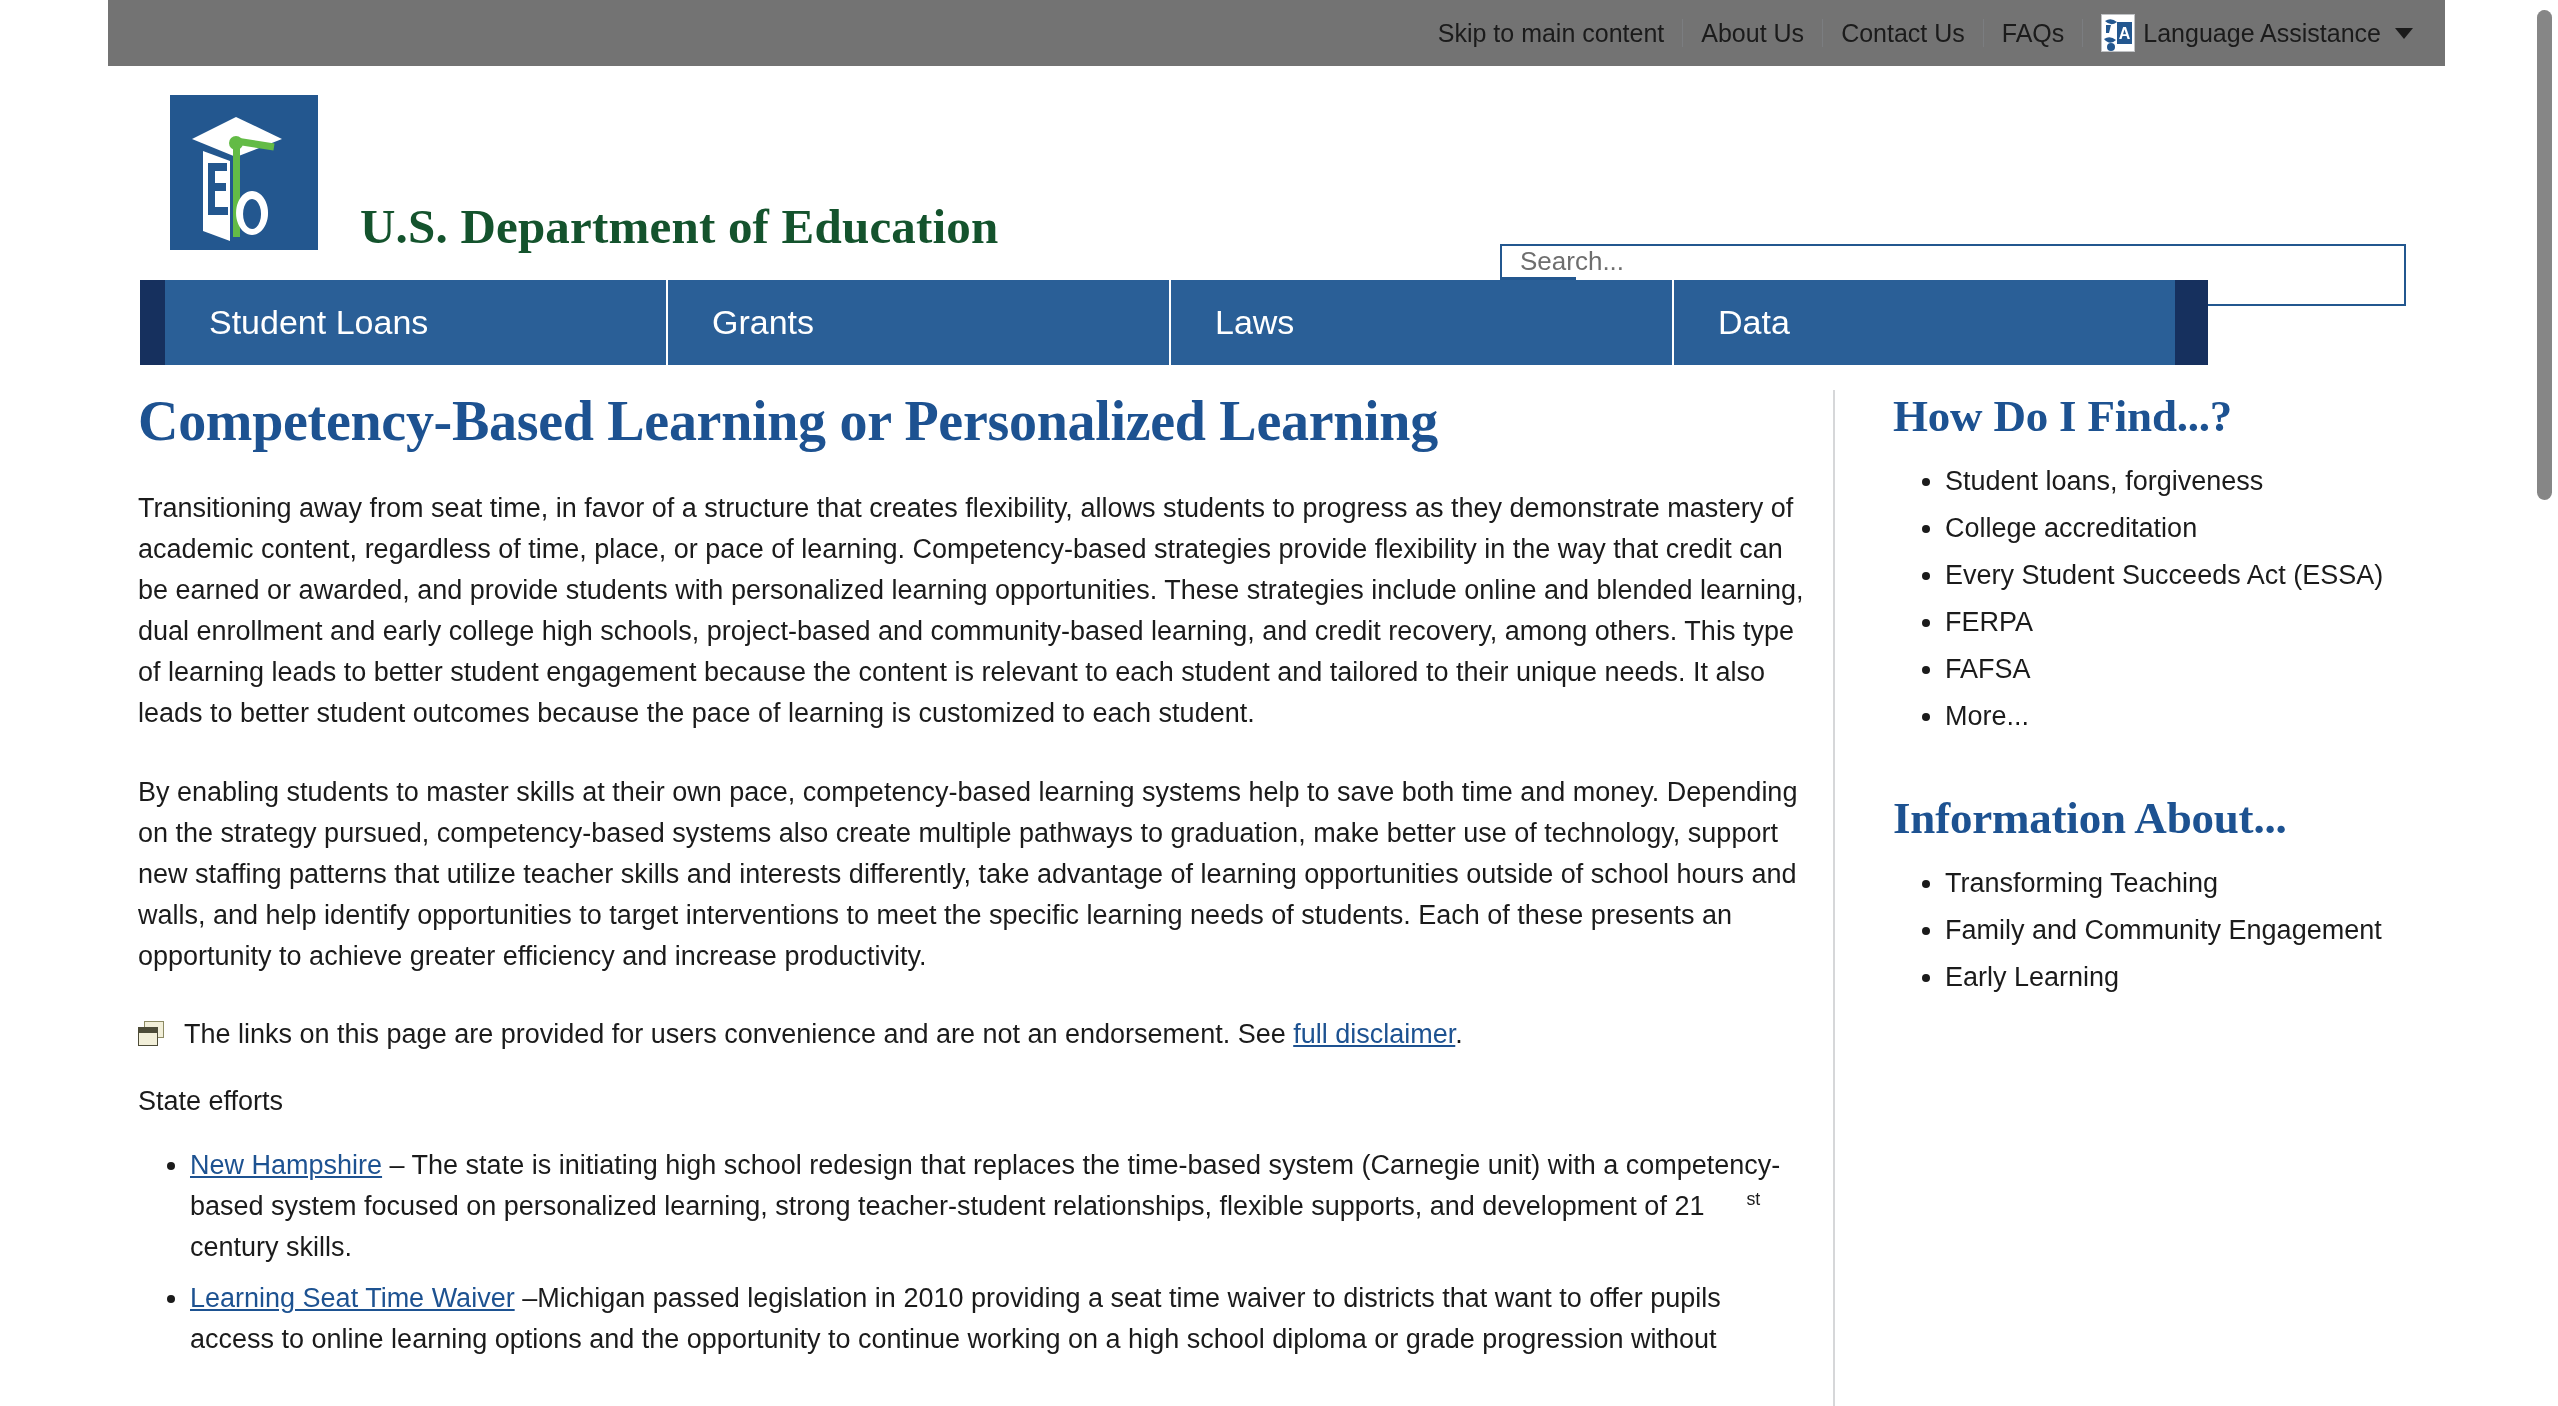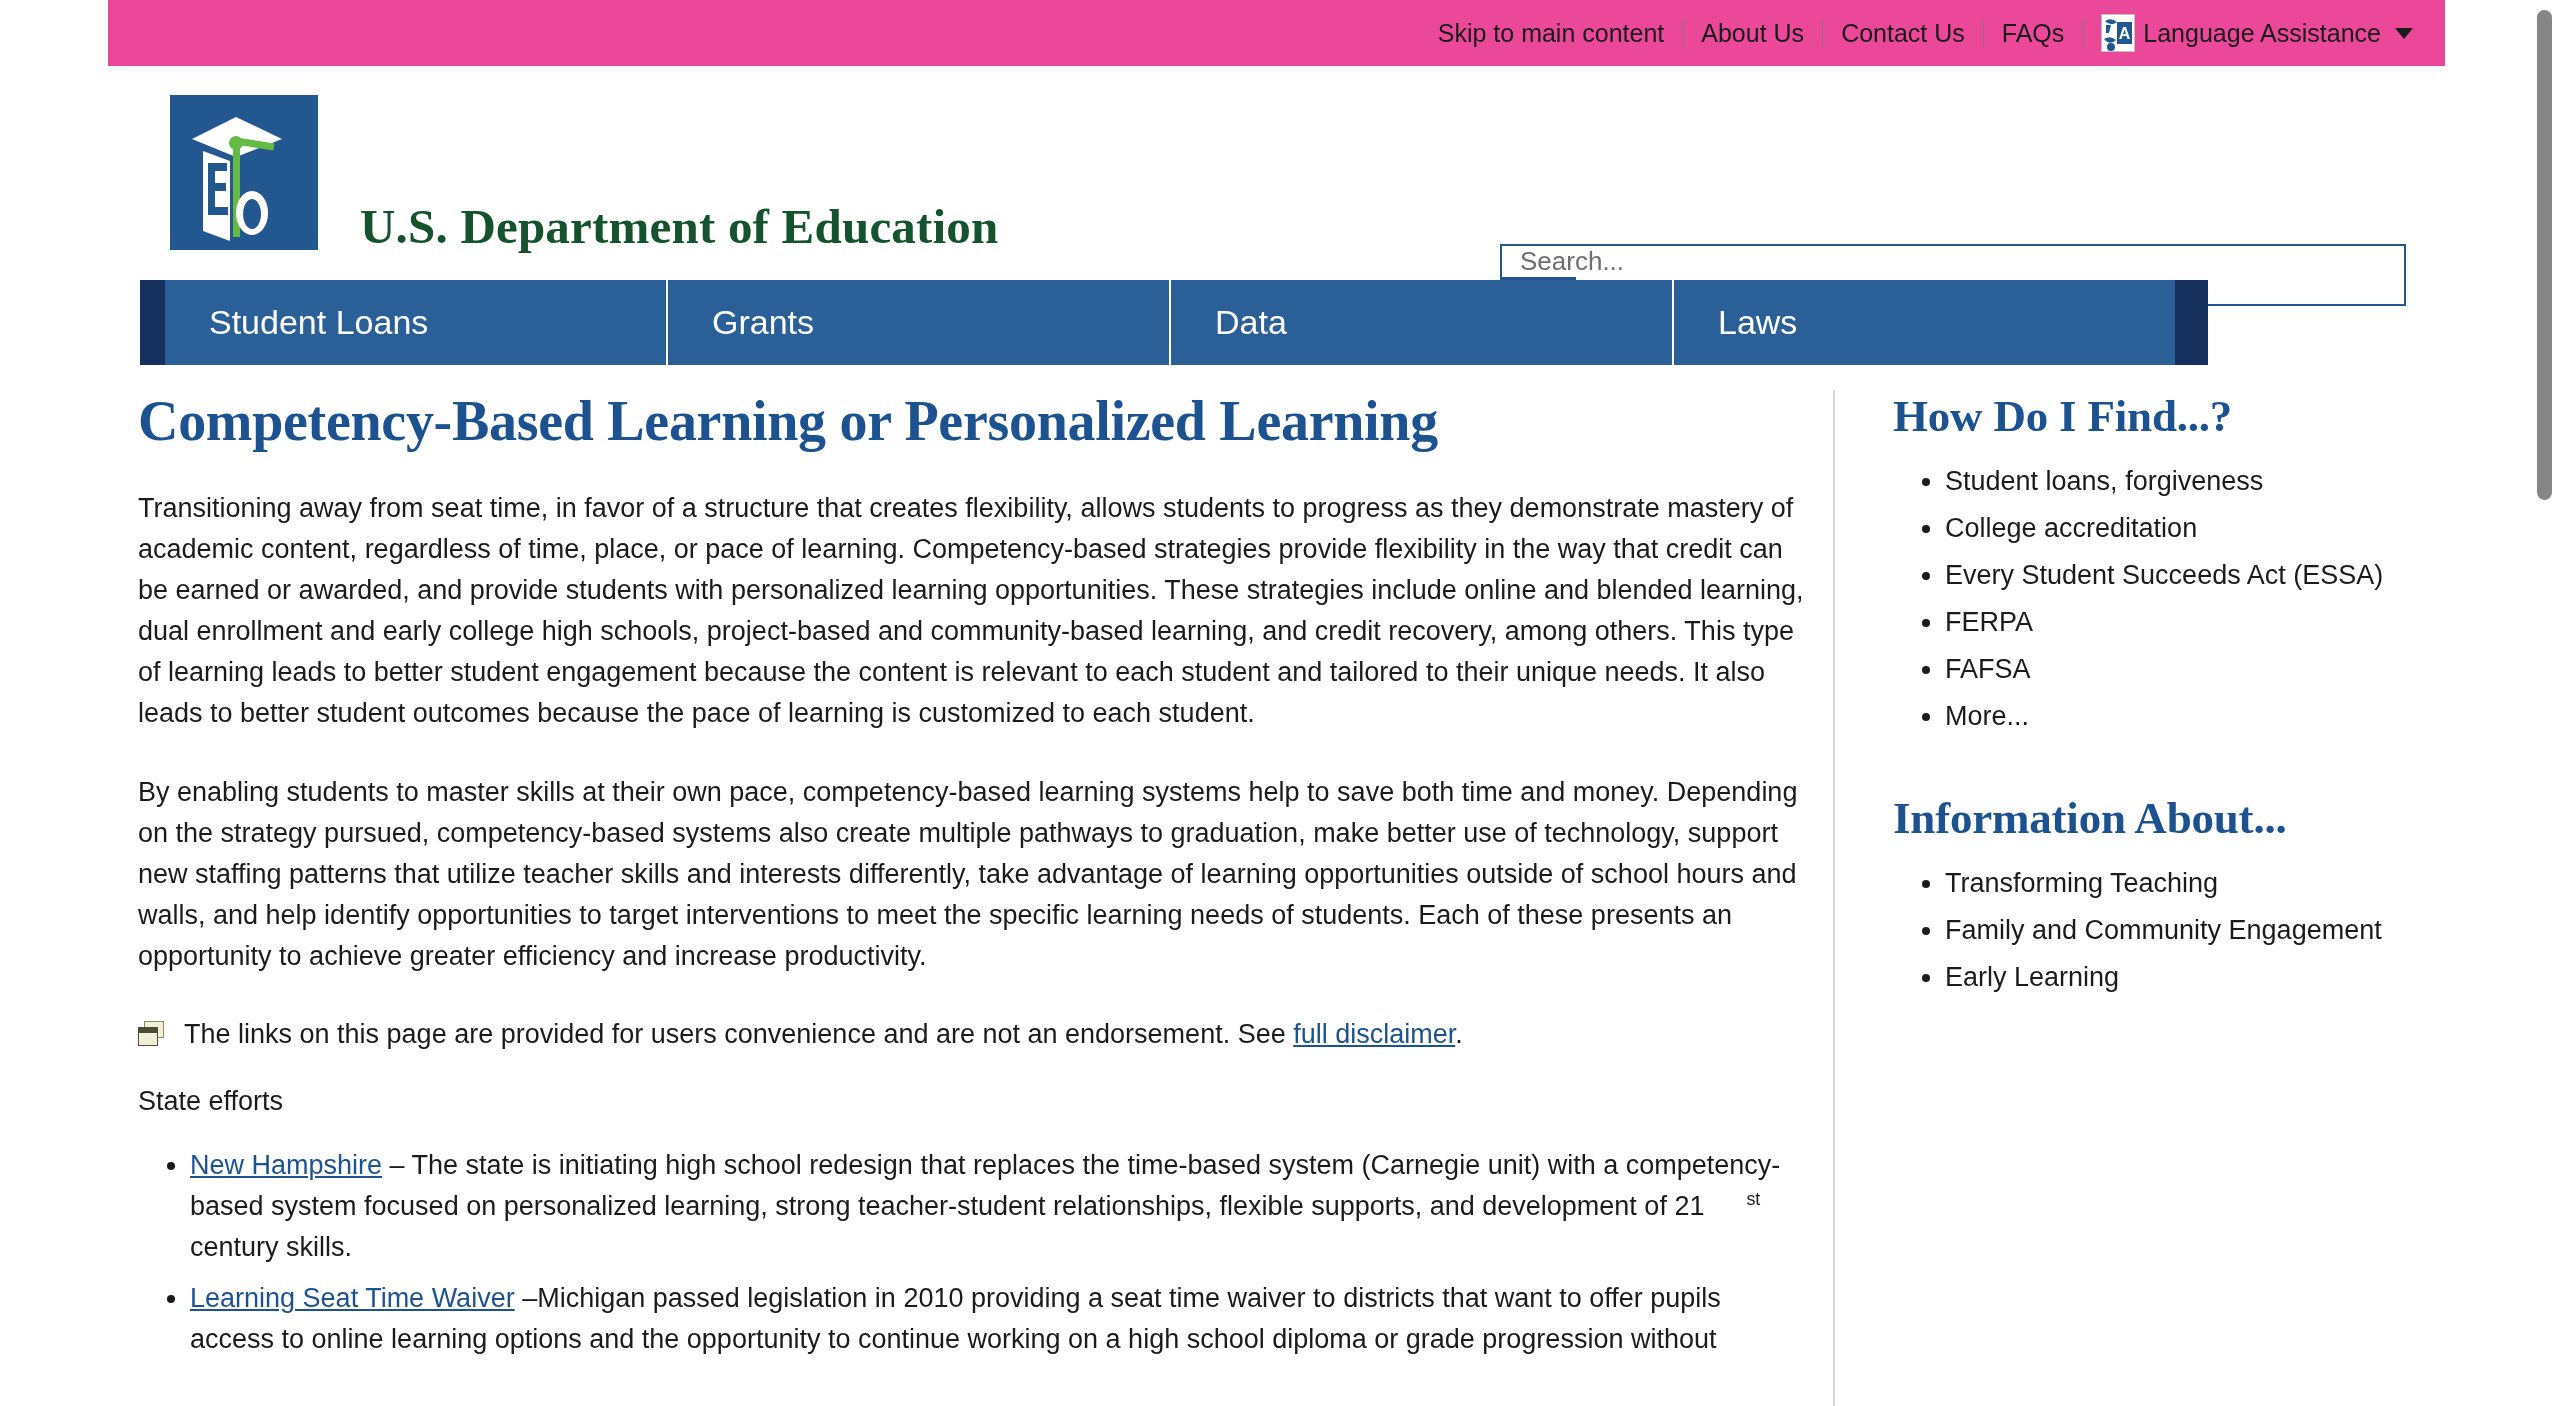--- a/index.html
+++ b/index.html
@@ -15,21 +15,21 @@
     width: 2558px;
     height: 1406px;
     background: #ffffff;
   }
 
   
   .utility-bar {
     position: absolute;
     left: 108px; top: 0;
     width: 2337px; height: 66px;
-    background: #ec4899;
+    background: #737373;
     display: flex;
     align-items: center;
     justify-content: flex-end;
     padding-right: 32px;
   }
   .util-link {
     font-size: 25px;
     color: #1b1b1b;
     text-decoration: none;
     white-space: nowrap;
@@ -329,22 +329,22 @@
           <circle cx="15" cy="14" r="9" stroke="#ffffff" stroke-width="3.4" fill="none"></circle>
           <line x1="21" y1="21" x2="29" y2="29" stroke="#ffffff" stroke-width="3.6" stroke-linecap="round"></line>
         </svg>
       </button>
     </div>
   </div>
 
   <nav class="nav-bar">
     <div class="nav-item">Student Loans</div>
     <div class="nav-item">Grants</div>
+    <div class="nav-item">Laws</div>
     <div class="nav-item">Data</div>
-    <div class="nav-item">Laws</div>
   </nav>
 
   <div class="content-area">
     <div class="col-divider"></div>
 
     <div class="main-col">
       <h1 class="page-title">Competency-Based Learning or Personalized Learning</h1>
 
       <p class="body-p">Transitioning away from seat time, in favor of a structure that creates flexibility, allows students to progress as they demonstrate mastery of academic content, regardless of time, place, or pace of learning. Competency-based strategies provide flexibility in the way that credit can be earned or awarded, and provide students with personalized learning opportunities. These strategies include online and blended learning, dual enrollment and early college high schools, project-based and community-based learning, and credit recovery, among others. This type of learning leads to better student engagement because the content is relevant to each student and tailored to their unique needs. It also leads to better student outcomes because the pace of learning is customized to each student.</p>
       <p class="body-p">By enabling students to master skills at their own pace, competency-based learning systems help to save both time and money. Depending on the strategy pursued, competency-based systems also create multiple pathways to graduation, make better use of technology, support new staffing patterns that utilize teacher skills and interests differently, take advantage of learning opportunities outside of school hours and walls, and help identify opportunities to target interventions to meet the specific learning needs of students. Each of these presents an opportunity to achieve greater efficiency and increase productivity.</p>

